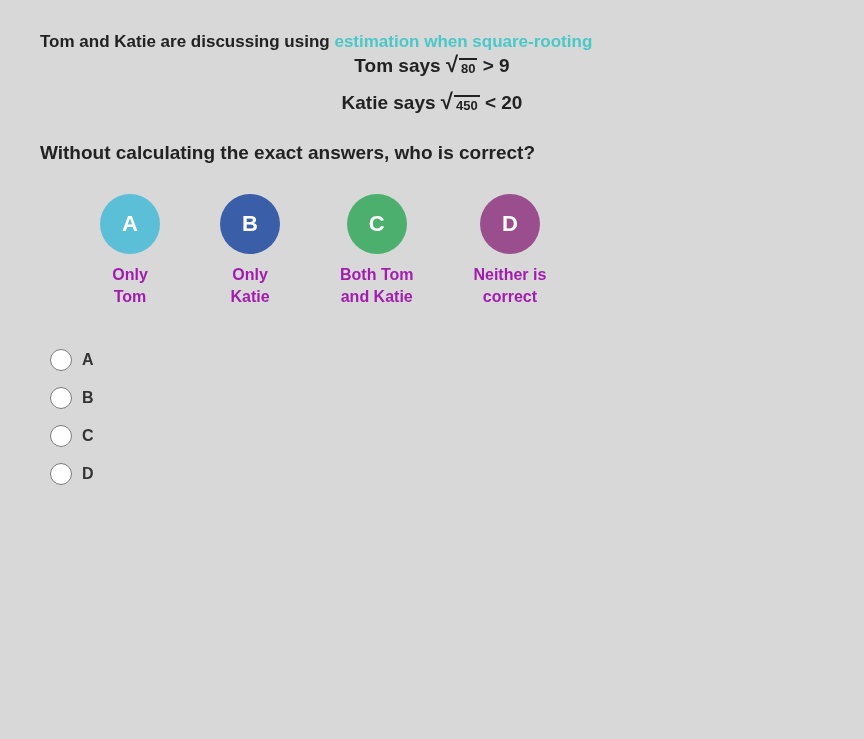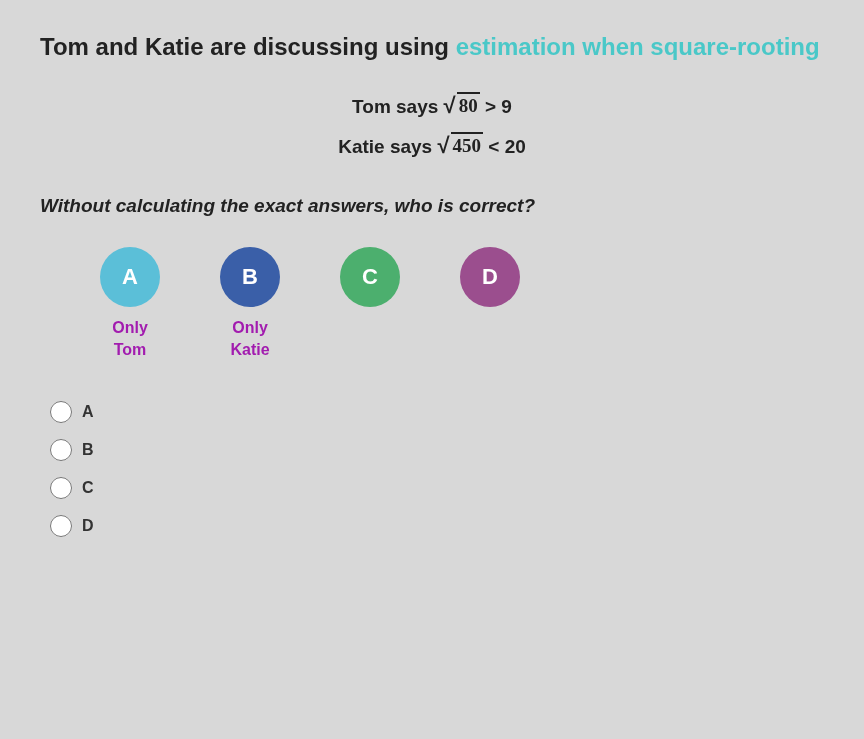--- a/index.html
+++ b/index.html
@@ -13,34 +13,33 @@
       align-items: flex-start;
       justify-content: flex-start;
       padding: 30px 40px;
     }
 
     .page-container {
       width: 100%;
     }
 
     .question-header {
-      font-size: 24px;
+      font-size: 17px;
       font-weight: bold;
       color: #222;
-      margin-bottom: 28px;
       line-height: 1.4;
     }
 
     .question-header .highlight {
       color: #4ac8c8;
       font-weight: bold;
     }
 
     .statements {
-      margin-bottom: 37px;
+      margin-bottom: 28px;
     }
 
     .statement {
       font-size: 19px;
       font-weight: bold;
       color: #222;
       margin-bottom: 14px;
       text-align: center;
     }
 
@@ -51,33 +50,31 @@
 
     .sqrt-symbol {
       font-size: 22px;
       line-height: 1;
       margin-right: 1px;
     }
 
     .sqrt-number {
       border-top: 2.5px solid #222;
       padding-top: 1px;
-      font-size: 19px;
+      font-size: 13px;
       font-weight: bold;
       padding-left: 2px;
       padding-right: 2px;
-      font-family: Liberation Serif, serif;
     }
 
     .sub-question {
       font-size: 19px;
       font-weight: bold;
       color: #222;
       margin-bottom: 30px;
-      font-style: italic;
     }
 
     .options-row {
       display: flex;
       flex-direction: row;
       gap: 60px;
       margin-bottom: 40px;
       padding-left: 60px;
     }
 
@@ -175,23 +172,25 @@
     <div class="option-item">
       <div class="option-circle circle-a">A</div>
       <div class="option-label">Only<br>Tom</div>
     </div>
     <div class="option-item">
       <div class="option-circle circle-b">B</div>
       <div class="option-label">Only<br>Katie</div>
     </div>
     <div class="option-item">
       <div class="option-circle circle-c">C</div>
+      <div class="option-label">Both Tom<br>and Katie</div>
     </div>
     <div class="option-item">
       <div class="option-circle circle-d">D</div>
+      <div class="option-label">Neither is<br>correct</div>
     </div>
   </div>
 
   <div class="radio-group">
     <label class="radio-item">
       <input type="radio" class="radio-input" name="answer" value="A" style="">
       <span class="radio-letter">A</span>
     </label>
     <label class="radio-item">
       <input type="radio" class="radio-input" name="answer" value="B" style="">

